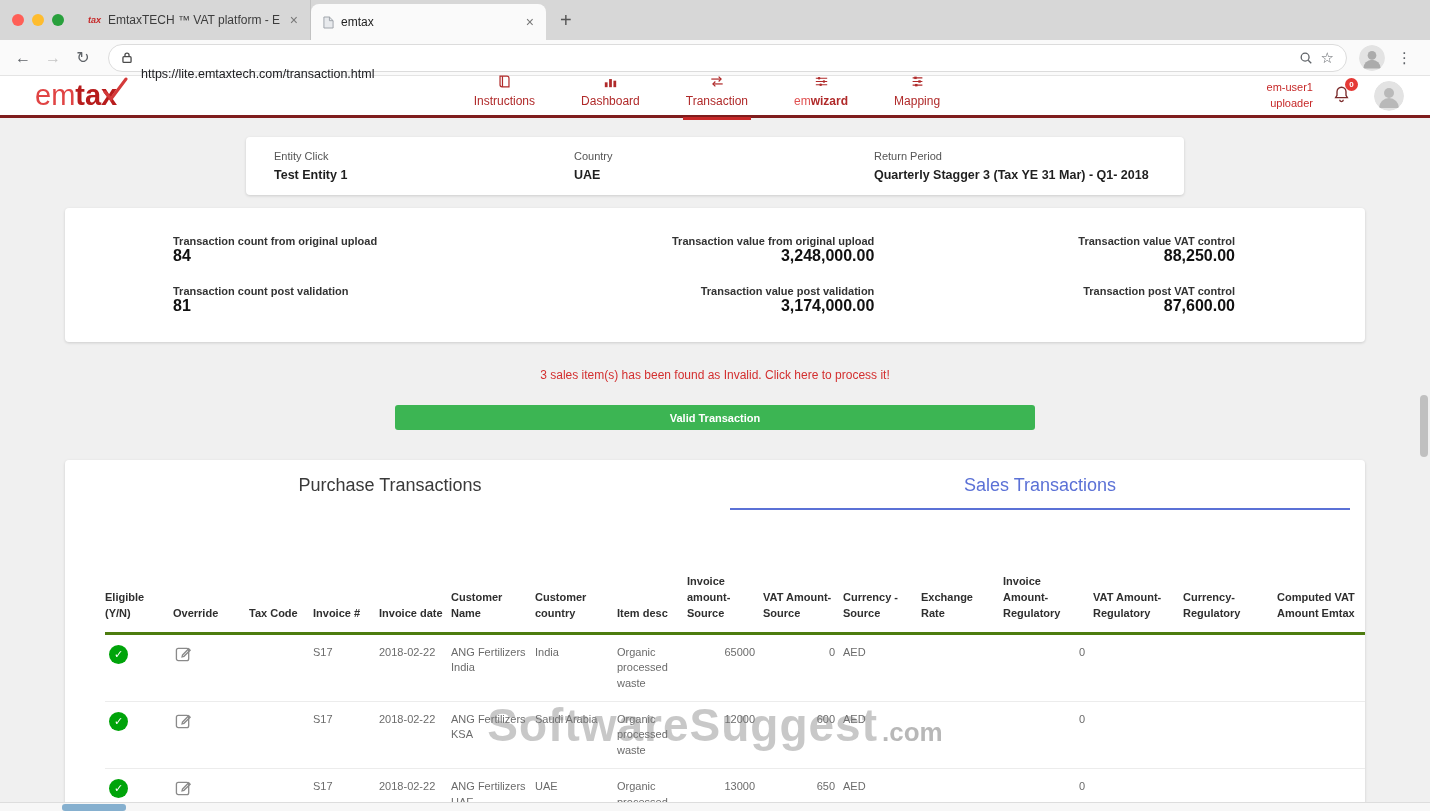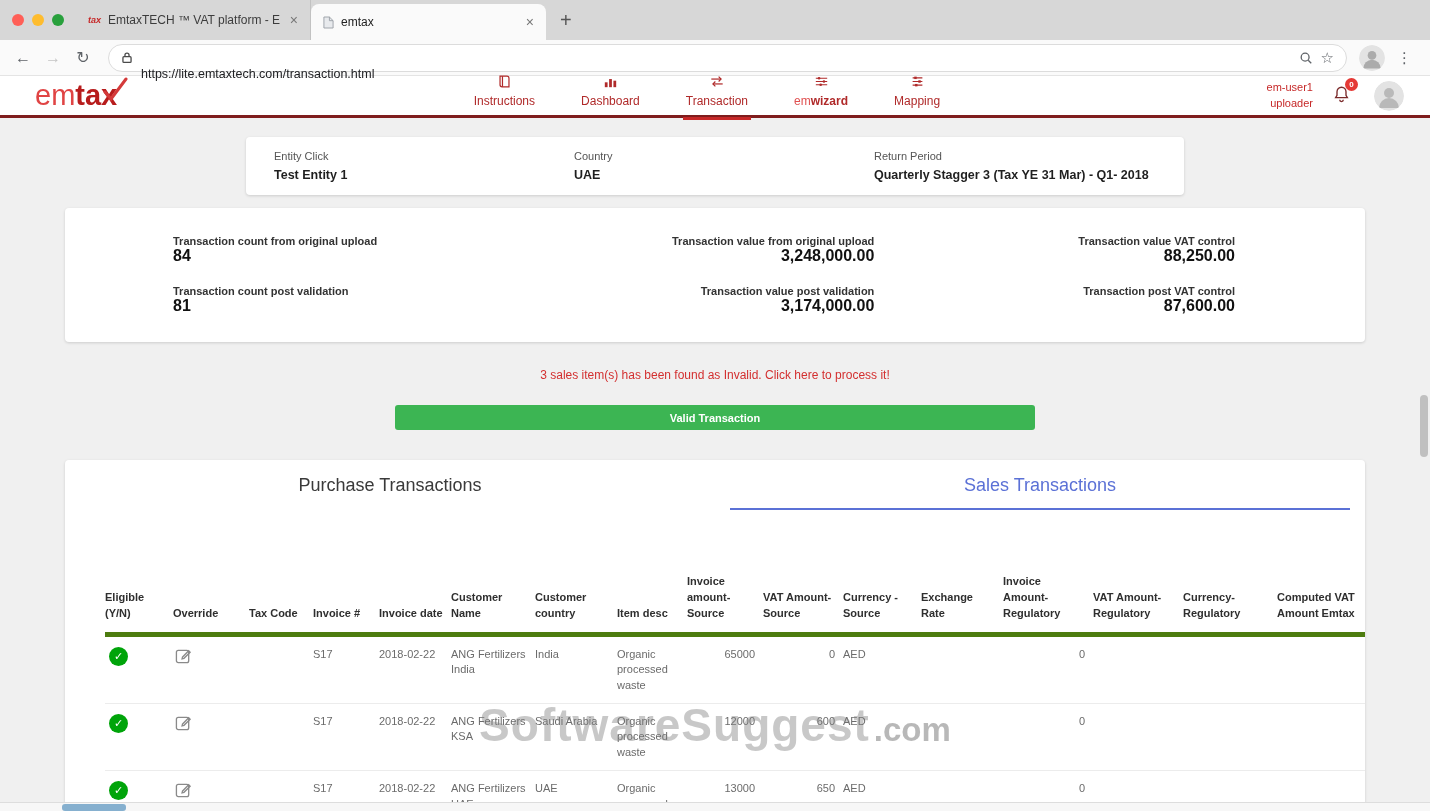--- a/index.html
+++ b/index.html
@@ -63,28 +63,28 @@
   .valid-btn { display:block; margin:23px auto 0; width:640px; height:25px; background:#3cb553; border:none; border-radius:3px; color:#fff; font-size:11px; font-weight:700; font-family:inherit; cursor:pointer; }
 
   .txn-card { width:1300px; margin:30px auto 0; background:#fff; border-radius:4px 4px 0 0; box-shadow:0 1px 3px rgba(0,0,0,0.15); position:relative; height:420px; overflow:hidden; }
   .txn-tabs { height:50px; display:flex; position:relative; }
   .txn-tab { flex:1; display:flex; align-items:center; justify-content:center; font-size:18px; font-weight:400; cursor:pointer; }
   .txn-tab.purchase { color:#3a3a3a; }
   .txn-tab.sales { color:#5b71d6; }
   .sales-underline { position:absolute; bottom:0; left:calc(50% + 15px); right:15px; height:2px; background:#5b71d6; }
 
   table { table-layout:fixed; width:1292px; margin:64px 0 0 40px; border-collapse:collapse; }
-  th { vertical-align:bottom; text-align:left; font-size:11px; color:#2f2f2f; padding:0 8px 10px 0; border-bottom:5px solid #4d7c0f; font-weight:700; line-height:1.45; overflow:hidden; }
+  th { vertical-align:bottom; text-align:left; font-size:11px; color:#2f2f2f; padding:0 8px 10px 0; border-bottom:3px solid #4d7c0f; font-weight:700; line-height:1.45; overflow:hidden; }
   td { vertical-align:top; font-size:11px; color:#6b6b6b; padding:10px 8px 10px 0; border-bottom:1px solid #ececec; line-height:1.4; overflow-wrap:break-word; }
   td.num { text-align:right; }
   .check { width:19px; height:19px; border-radius:50%; background:#00a40a; color:#fff; font-size:11px; font-weight:bold; display:flex; align-items:center; justify-content:center; margin-left:4px; }
   .editbtn { background:none; border:none; cursor:pointer; padding:0; margin-left:2px; line-height:0; }
 
   .watermark { position:absolute; top:238px; left:0; width:100%; text-align:center; font-weight:700; color:rgba(125,125,125,0.42); font-size:46px; letter-spacing:1px; pointer-events:none; white-space:nowrap; z-index:5; }
-  .wm-com { font-size:33px; font-weight:700; color:rgba(125,125,125,0.55); margin-left:4px; letter-spacing:0; }
+  .wm-com { font-size:26px; font-weight:700; color:rgba(125,125,125,0.55); margin-left:4px; letter-spacing:0; }
 
   
   .vscroll { position:absolute; right:2px; top:395px; width:8px; height:62px; background:#c0c0c0; border-radius:4px; z-index:50; cursor:pointer; }
   .hscroll { position:absolute; left:0; right:0; bottom:0; height:9px; background:#f7f7f7; border-top:1px solid #ddd; z-index:50; }
   .hthumb { position:absolute; left:62px; top:1px; width:64px; height:7px; border-radius:3px; background:#86b0cf; cursor:pointer; }
 </style>
 </head>
 <body>
 
 <div class="tabstrip">

